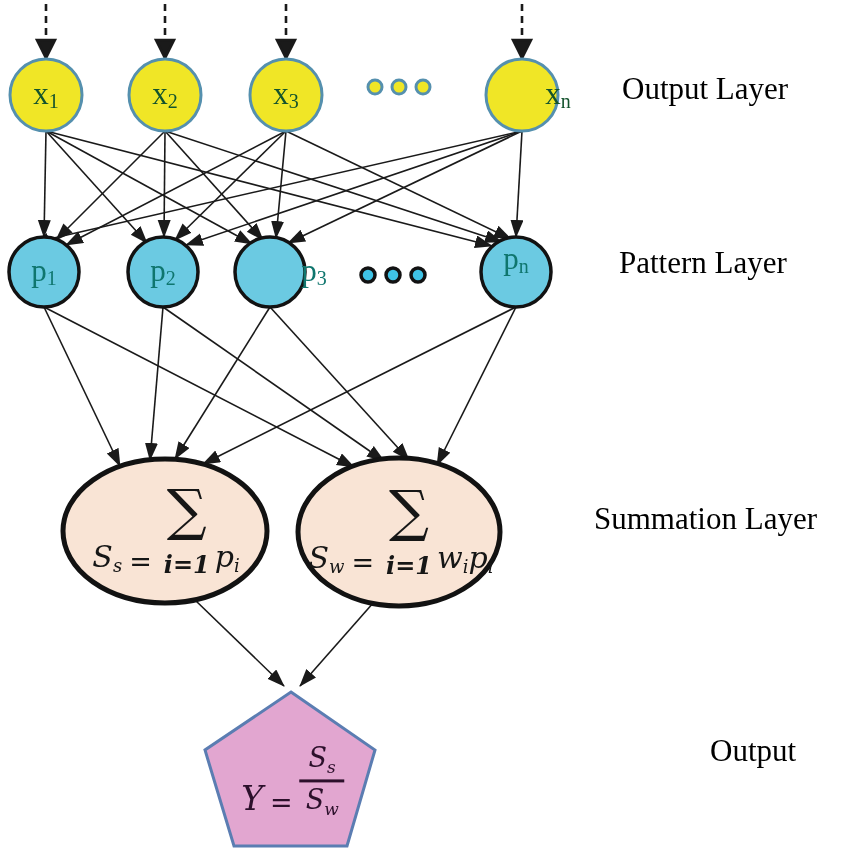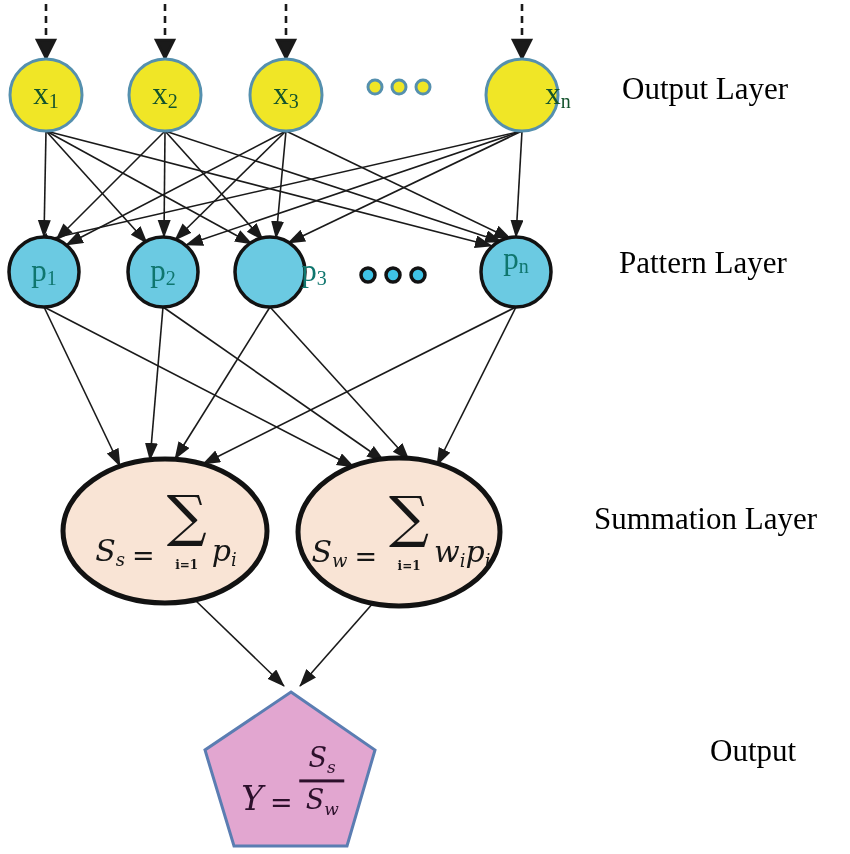--- a/index.html
+++ b/index.html
@@ -34,21 +34,21 @@
     transform:translate(-50%,-50%);
     display:flex;align-items:flex-end;
     font-family:"DejaVu Serif", serif;
     color:#161616;white-space:nowrap;
   }
   .formula .var{font-style:italic;font-size:30px;}
   .formula .sub{font-style:italic;font-size:18px;vertical-align:-0.3em;}
   .formula .eq{font-size:27px;margin:0 7px;}
   .sigma-block{display:flex;flex-direction:column;align-items:center;margin:0 5px;}
   .sigma{font-size:56px;line-height:0.8;font-style:normal;}
-  .sigma-limit{font-size:12px;font-weight:700;margin-top:20px;line-height:1;}
+  .sigma-limit{font-size:24px;font-style:italic;font-weight:700;margin-top:20px;line-height:1;}
 
   .pentagon-formula{color:#2c102b;}
   .pentagon-formula .var{font-size:33px;}
   .fraction{display:flex;flex-direction:column;align-items:center;line-height:1;}
   .fraction .frow{font-size:27px;font-style:italic;padding:1px 6px;}
   .fraction .fsub{font-size:17px;font-style:italic;vertical-align:-0.3em;}
   .frac-bar{width:100%;border-top:3px solid #2c102b;margin:3px 0;}
 </style>
 </head>
 <body>

